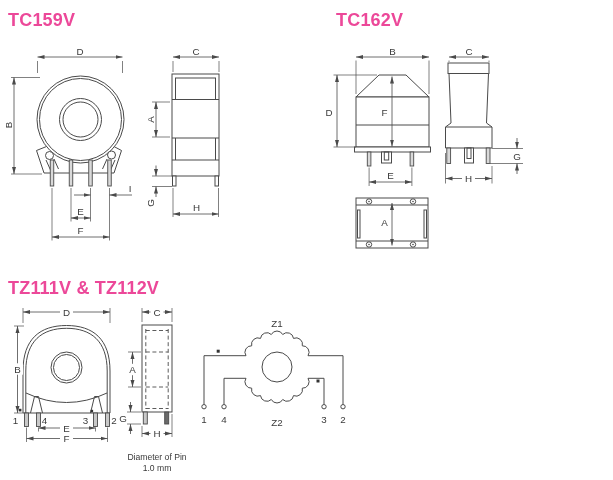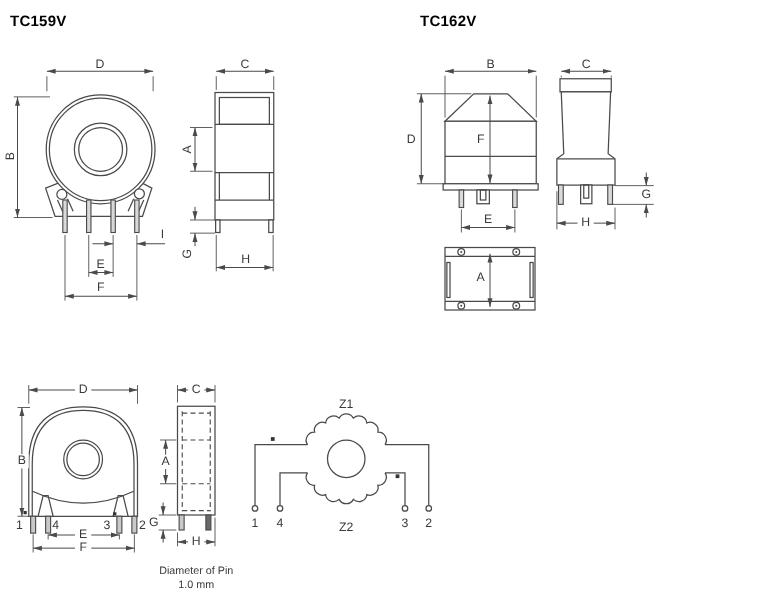--- a/index.html
+++ b/index.html
@@ -1,18 +1,18 @@
 <!DOCTYPE html>
 <html><head>
 <meta charset="utf-8">
 <style>
   html,body{margin:0;padding:0;background:#fff;}
   #stage{position:relative;width:613px;height:480px;background:#ffffff;overflow:hidden;
          font-family:"Liberation Sans",sans-serif;}
-  .title{position:absolute;font-weight:bold;font-size:12px;color:#000000;letter-spacing:.2px;}
+  .title{position:absolute;font-weight:bold;font-size:18px;color:#ec4899;letter-spacing:.2px;}
   svg{position:absolute;overflow:visible;}
   .ln{stroke:#4a4a4a;stroke-width:1;fill:none;}
   .body{stroke:#4a4a4a;stroke-width:1;fill:#ffffff;}
   .pin{stroke:#4a4a4a;stroke-width:0.9;fill:#d9d9d9;}
   .pinz{stroke:#4a4a4a;stroke-width:0.9;fill:#c9c9c9;}
   .pind{stroke:#4a4a4a;stroke-width:0.9;fill:#6a6a6a;}
   .dimln{stroke:#4a4a4a;stroke-width:0.8;fill:none;}
   .ext{stroke:#4a4a4a;stroke-width:0.7;fill:none;}
   .dash{stroke:#4a4a4a;stroke-width:0.9;fill:none;stroke-dasharray:4 2.6;}
   .dim{font-family:"Liberation Sans",sans-serif;font-size:9.8px;fill:#3a3a3a;
@@ -23,20 +23,21 @@
   .dot{fill:#333333;stroke:none;}
   .holedot{fill:#4a4a4a;stroke:none;}
 </style>
 </head>
 <body>
 
 <div id="stage">
 
   <div class="title" style="left:8px;top:10px">TC159V</div>
   <div class="title" style="left:336px;top:10px">TC162V</div>
+  <div class="title" style="left:8px;top:278px">TZ111V &amp; TZ112V</div>
 
   <svg style="left:0;top:30px" width="306" height="225" viewBox="0 30 306 225">
     <defs>
       <marker id="ar" markerUnits="userSpaceOnUse" markerWidth="8" markerHeight="6" refX="7" refY="3" orient="auto-start-reverse">
         <path d="M0,1 L7,3 L0,5 Z" fill="#4a4a4a"></path>
       </marker>
     </defs>
 
     <g>
       <polygon class="body" points="44,173 36.5,150.5 49,145.5 112,145.5 121.5,150.5 114,173"></polygon>

